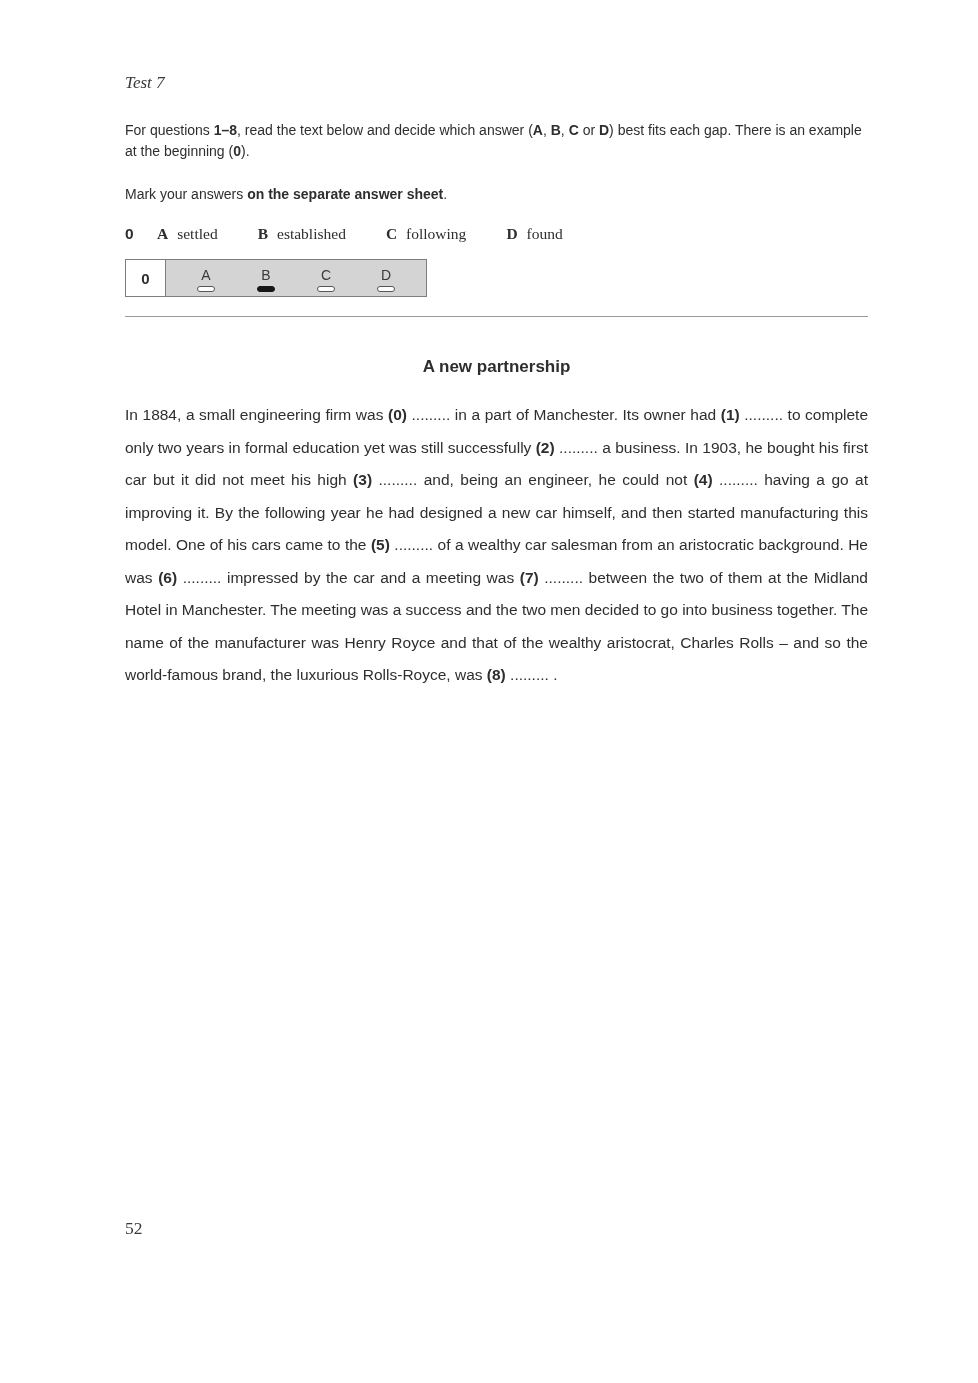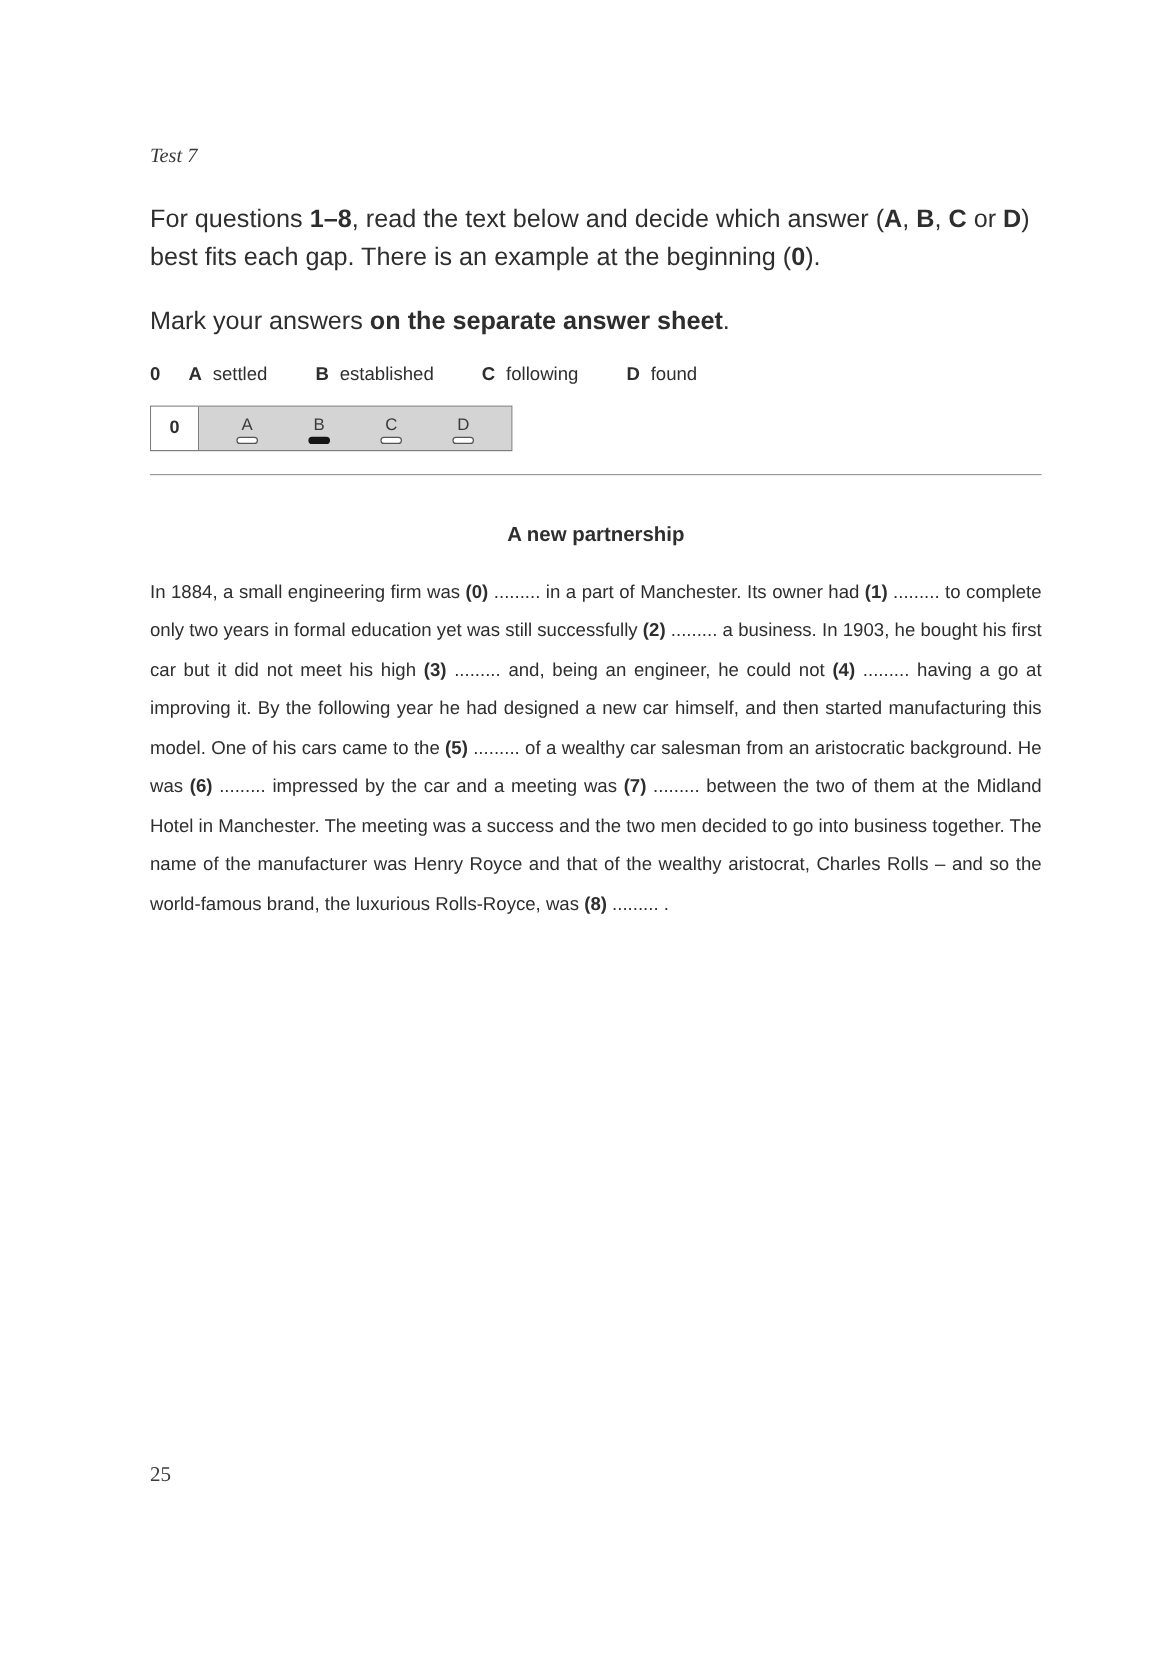--- a/index.html
+++ b/index.html
@@ -4,21 +4,21 @@
 <style>
   * { box-sizing: border-box; }
   html, body { margin: 0; padding: 0; background: #ffffff; }
   .page {
     position: relative;
     width: 978px;
     height: 1383px;
     background: #ffffff;
     font-family: "Liberation Sans", sans-serif;
     color: #2e2e2e;
-    padding: 120px 110px 0 125px;
+    padding: 73px 110px 0 125px;
     overflow: hidden;
     border-radius: 31px;
   }
   .test-label {
     font-family: "Liberation Serif", serif;
     font-style: italic;
     font-size: 17px;
     color: #3a3a3a;
   }
   .main-title {
@@ -28,21 +28,21 @@
     letter-spacing: 0.2px;
   }
   .main-title b { font-weight: bold; }
   .part-heading {
     text-align: center;
     font-size: 16px;
     font-weight: bold;
     margin: 46px 0 0 0;
   }
   .instr {
-    font-size: 21px;
+    font-size: 14px;
     line-height: 1.5;
     margin: 27px 0 0 0;
   }
   .instr + .instr { margin-top: 22px; }
   .instr b, .passage b, .opt b { font-weight: bold; }
   .example-label {
     font-size: 15.5px;
     font-weight: bold;
     margin: 24px 0 0 0;
   }
@@ -50,21 +50,21 @@
     display: flex;
     align-items: baseline;
     margin-top: 20px;
     font-size: 15.5px;
   }
   .options-row .q-num {
     font-weight: bold;
     width: 32px;
     flex: 0 0 32px;
   }
-  .opt { margin-right: 40px; white-space: nowrap; }
+  .opt { margin-right: 40px; white-space: nowrap; font-family: Liberation Serif, serif; }
   .opt .opt-letter { font-weight: bold; margin-right: 9px; }
   .answer-box {
     margin-top: 16px;
     width: 302px;
     height: 38px;
     border: 1px solid #7d7d7d;
     display: flex;
     background: #ffffff;
   }
   .answer-num {
@@ -169,15 +169,15 @@
       </div>
     </div>
   </div>
 
   <hr class="rule">
 
   <div class="passage-title">A new partnership</div>
 
   <p class="passage"><span>In 1884, a small engineering firm was </span><b>(0)</b><span> ......... in a part of Manchester. Its owner had </span><b>(1)</b><span> ......... to complete only two years in formal education yet was still successfully </span><b>(2)</b><span> ......... a business. In 1903, he bought his first car but it did not meet his high </span><b>(3)</b><span> ......... and, being an engineer, he could not </span><b>(4)</b><span> ......... having a go at improving it. By the following year he had designed a new car himself, and then started manufacturing this model. One of his cars came to the </span><b>(5)</b><span> ......... of a wealthy car salesman from an aristocratic background. He was </span><b>(6)</b><span> ......... impressed by the car and a meeting was </span><b>(7)</b><span> ......... between the two of them at the Midland Hotel in Manchester. The meeting was a success and the two men decided to go into business together. The name of the manufacturer was Henry Royce and that of the wealthy aristocrat, Charles Rolls – and so the world-famous brand, the luxurious Rolls-Royce, was </span><b>(8)</b><span> ......... .</span></p>
 
-  <div class="page-number">25</div>
+  <div class="page-number">52</div>
 
 </div>
 
 </body></html>

